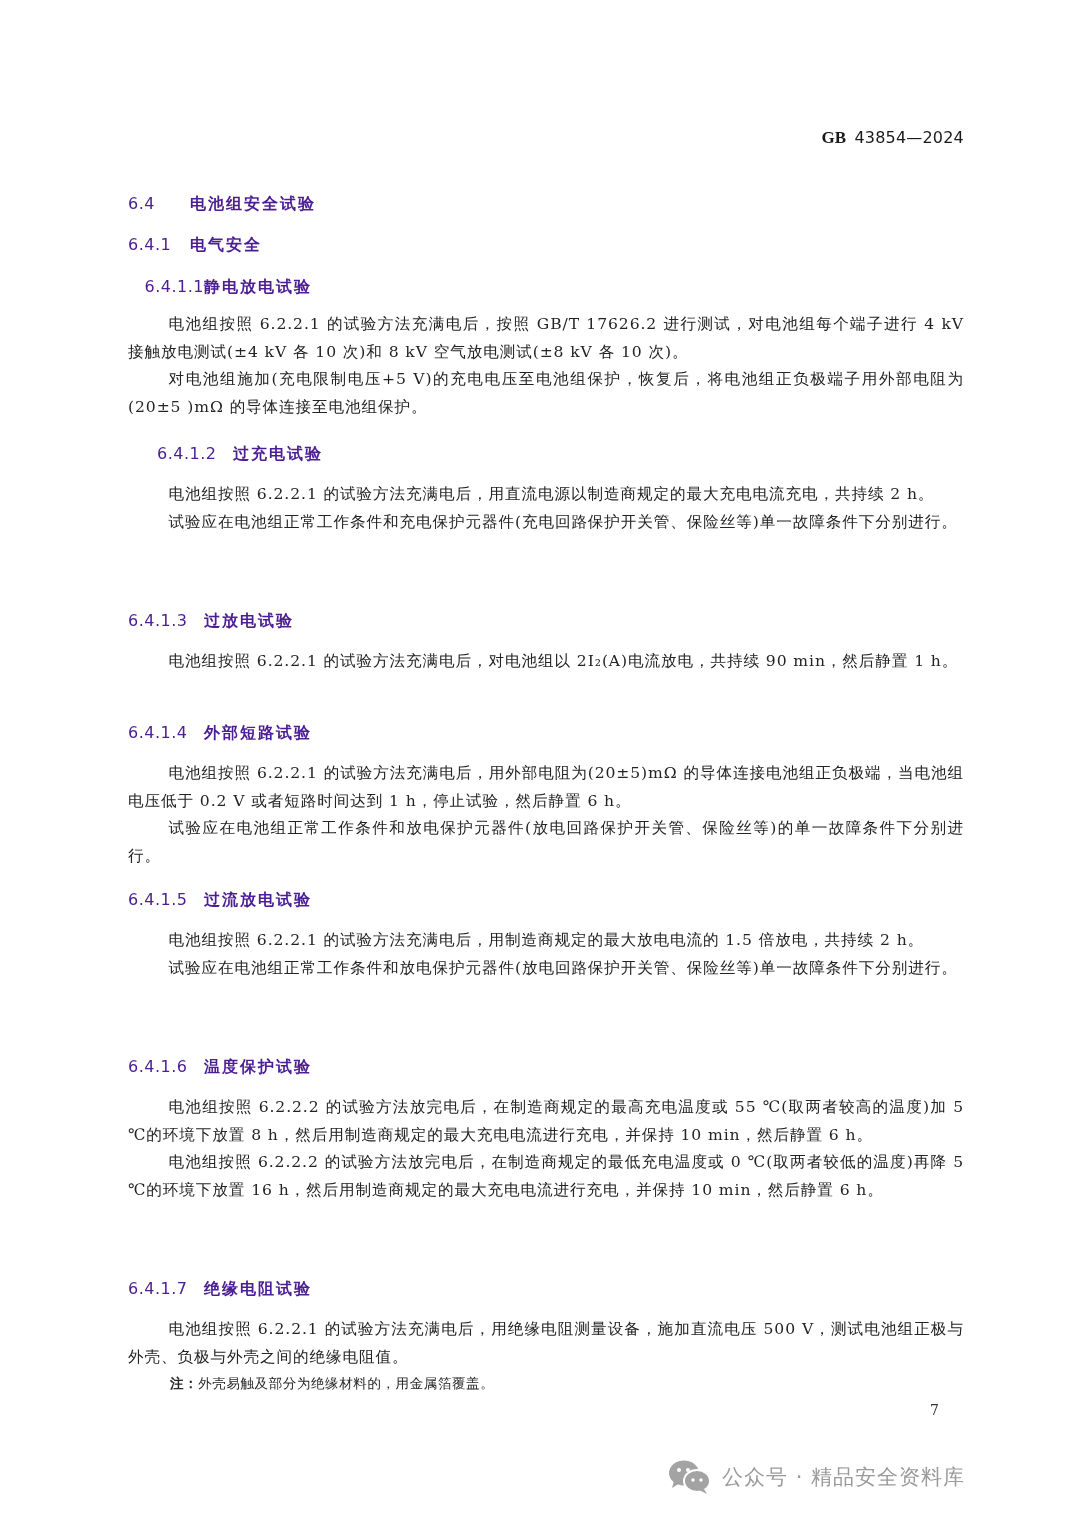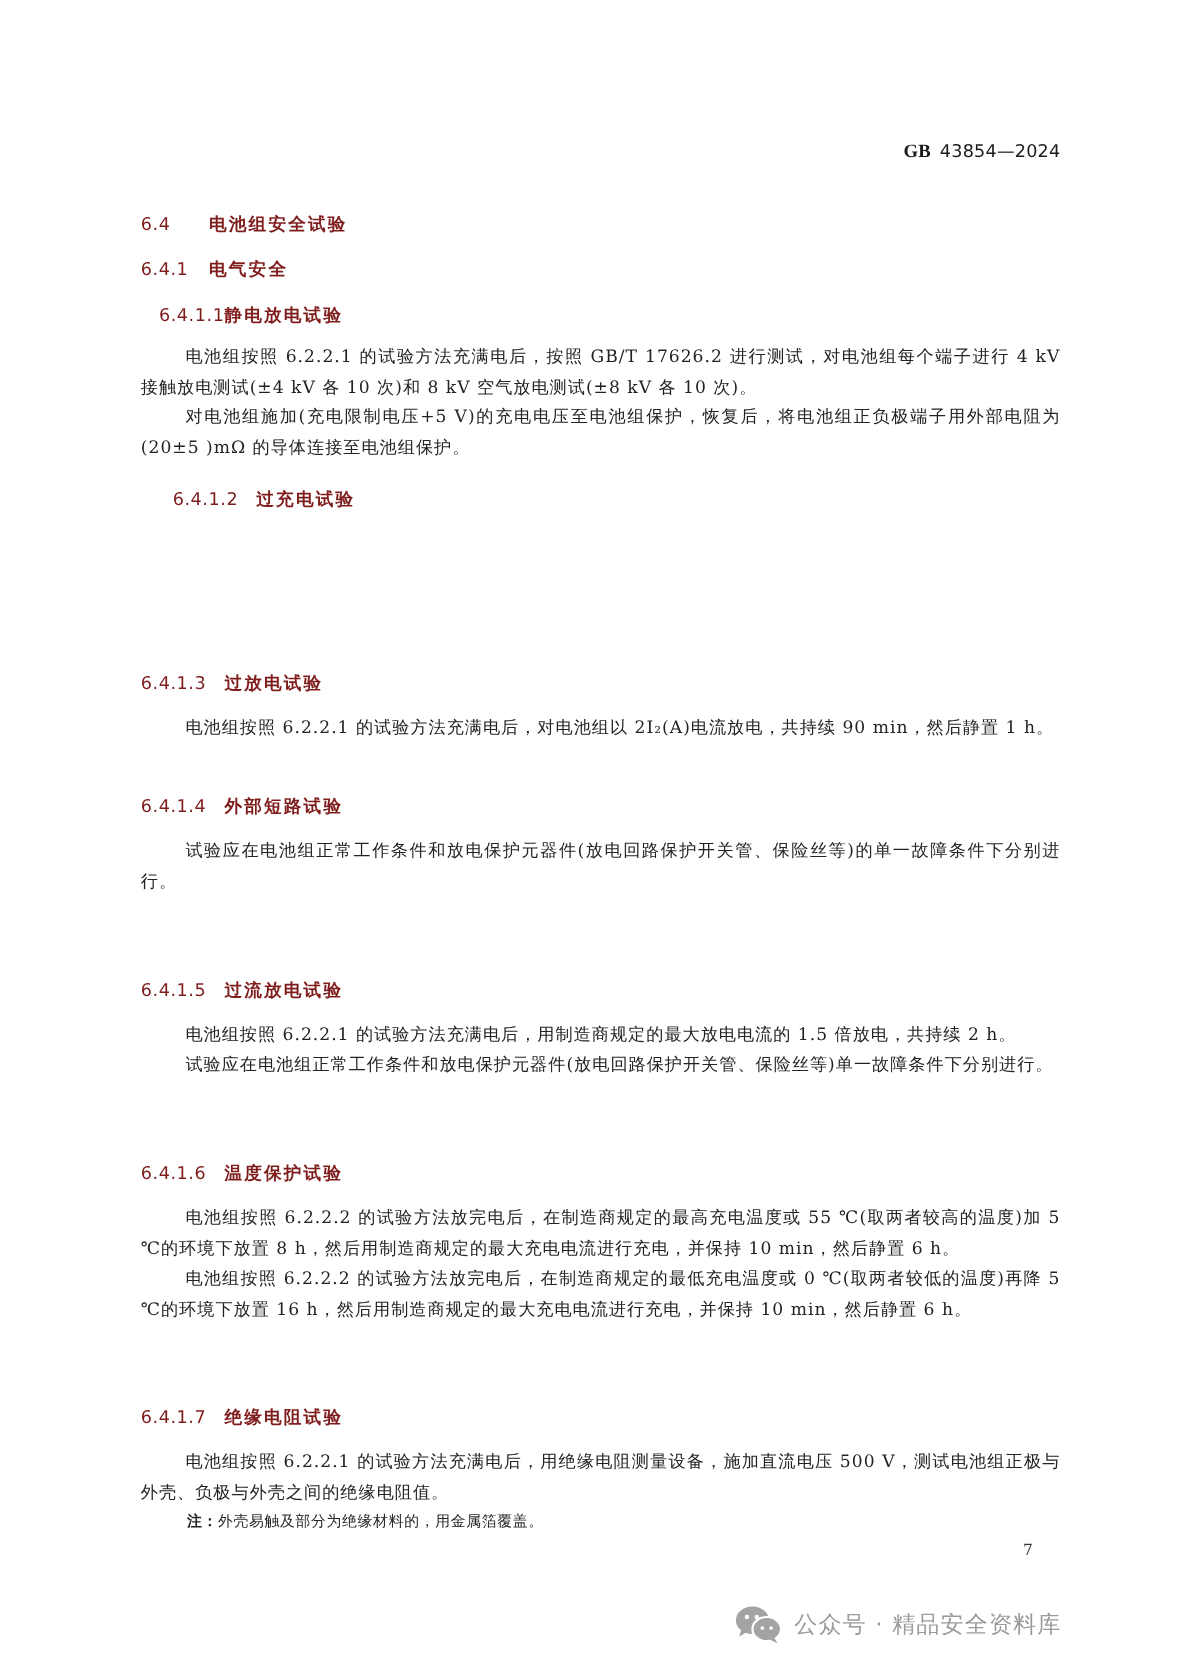--- a/index.html
+++ b/index.html
@@ -38,21 +38,21 @@
   }
   .content {
     position: absolute;
     left: 128px;
     top: 190px;
     width: 836px;
   }
   .heading {
     font-family: "DejaVu Sans", "Liberation Sans", sans-serif;
     font-size: 16px;
-    color: #7f1d1d;
+    color: #4c1d95;
     height: 28px;
     line-height: 28px;
     white-space: nowrap;
   }
   .heading .num {
     display: inline-block;
     letter-spacing: 0.5px;
   }
   .heading .title {
     font-weight: bold;
@@ -126,36 +126,41 @@
       <div style="margin-top:10px;">
         <p class="para">电池组按照 6.2.2.1 的试验方法充满电后，按照 GB/T 17626.2 进行测试，对电池组每个端子进行 4 kV 接触放电测试(±4 kV 各 10 次)和 8 kV 空气放电测试(±8 kV 各 10 次)。</p>
         <p class="para">对电池组施加(充电限制电压+5 V)的充电电压至电池组保护，恢复后，将电池组正负极端子用外部电阻为(20±5 )mΩ 的导体连接至电池组保护。</p>
       </div>
     </div>
 
     <div style="position:absolute; top:250px; left:0; width:836px;">
       <div class="heading">
         <span class="num" style="width:76px;margin-left:29px;">6.4.1.2</span><span class="title">过充电试验</span>
       </div>
+      <div style="margin-top:13px;">
+        <p class="para">电池组按照 6.2.2.1 的试验方法充满电后，用直流电源以制造商规定的最大充电电流充电，共持续 2 h。</p>
+        <p class="para">试验应在电池组正常工作条件和充电保护元器件(充电回路保护开关管、保险丝等)单一故障条件下分别进行。</p>
+      </div>
     </div>
 
     <div style="position:absolute; top:417px; left:0; width:836px;">
       <div class="heading">
         <span class="num" style="width:76px;">6.4.1.3</span><span class="title">过放电试验</span>
       </div>
       <div style="margin-top:13px;">
         <p class="para">电池组按照 6.2.2.1 的试验方法充满电后，对电池组以 2I₂(A)电流放电，共持续 90 min，然后静置 1 h。</p>
       </div>
     </div>
 
     <div style="position:absolute; top:529px; left:0; width:836px;">
       <div class="heading">
         <span class="num" style="width:76px;">6.4.1.4</span><span class="title">外部短路试验</span>
       </div>
       <div style="margin-top:13px;">
+        <p class="para">电池组按照 6.2.2.1 的试验方法充满电后，用外部电阻为(20±5)mΩ 的导体连接电池组正负极端，当电池组电压低于 0.2 V 或者短路时间达到 1 h，停止试验，然后静置 6 h。</p>
         <p class="para">试验应在电池组正常工作条件和放电保护元器件(放电回路保护开关管、保险丝等)的单一故障条件下分别进行。</p>
       </div>
     </div>
 
     <div style="position:absolute; top:696px; left:0; width:836px;">
       <div class="heading">
         <span class="num" style="width:76px;">6.4.1.5</span><span class="title">过流放电试验</span>
       </div>
       <div style="margin-top:13px;">
         <p class="para">电池组按照 6.2.2.1 的试验方法充满电后，用制造商规定的最大放电电流的 1.5 倍放电，共持续 2 h。</p>

